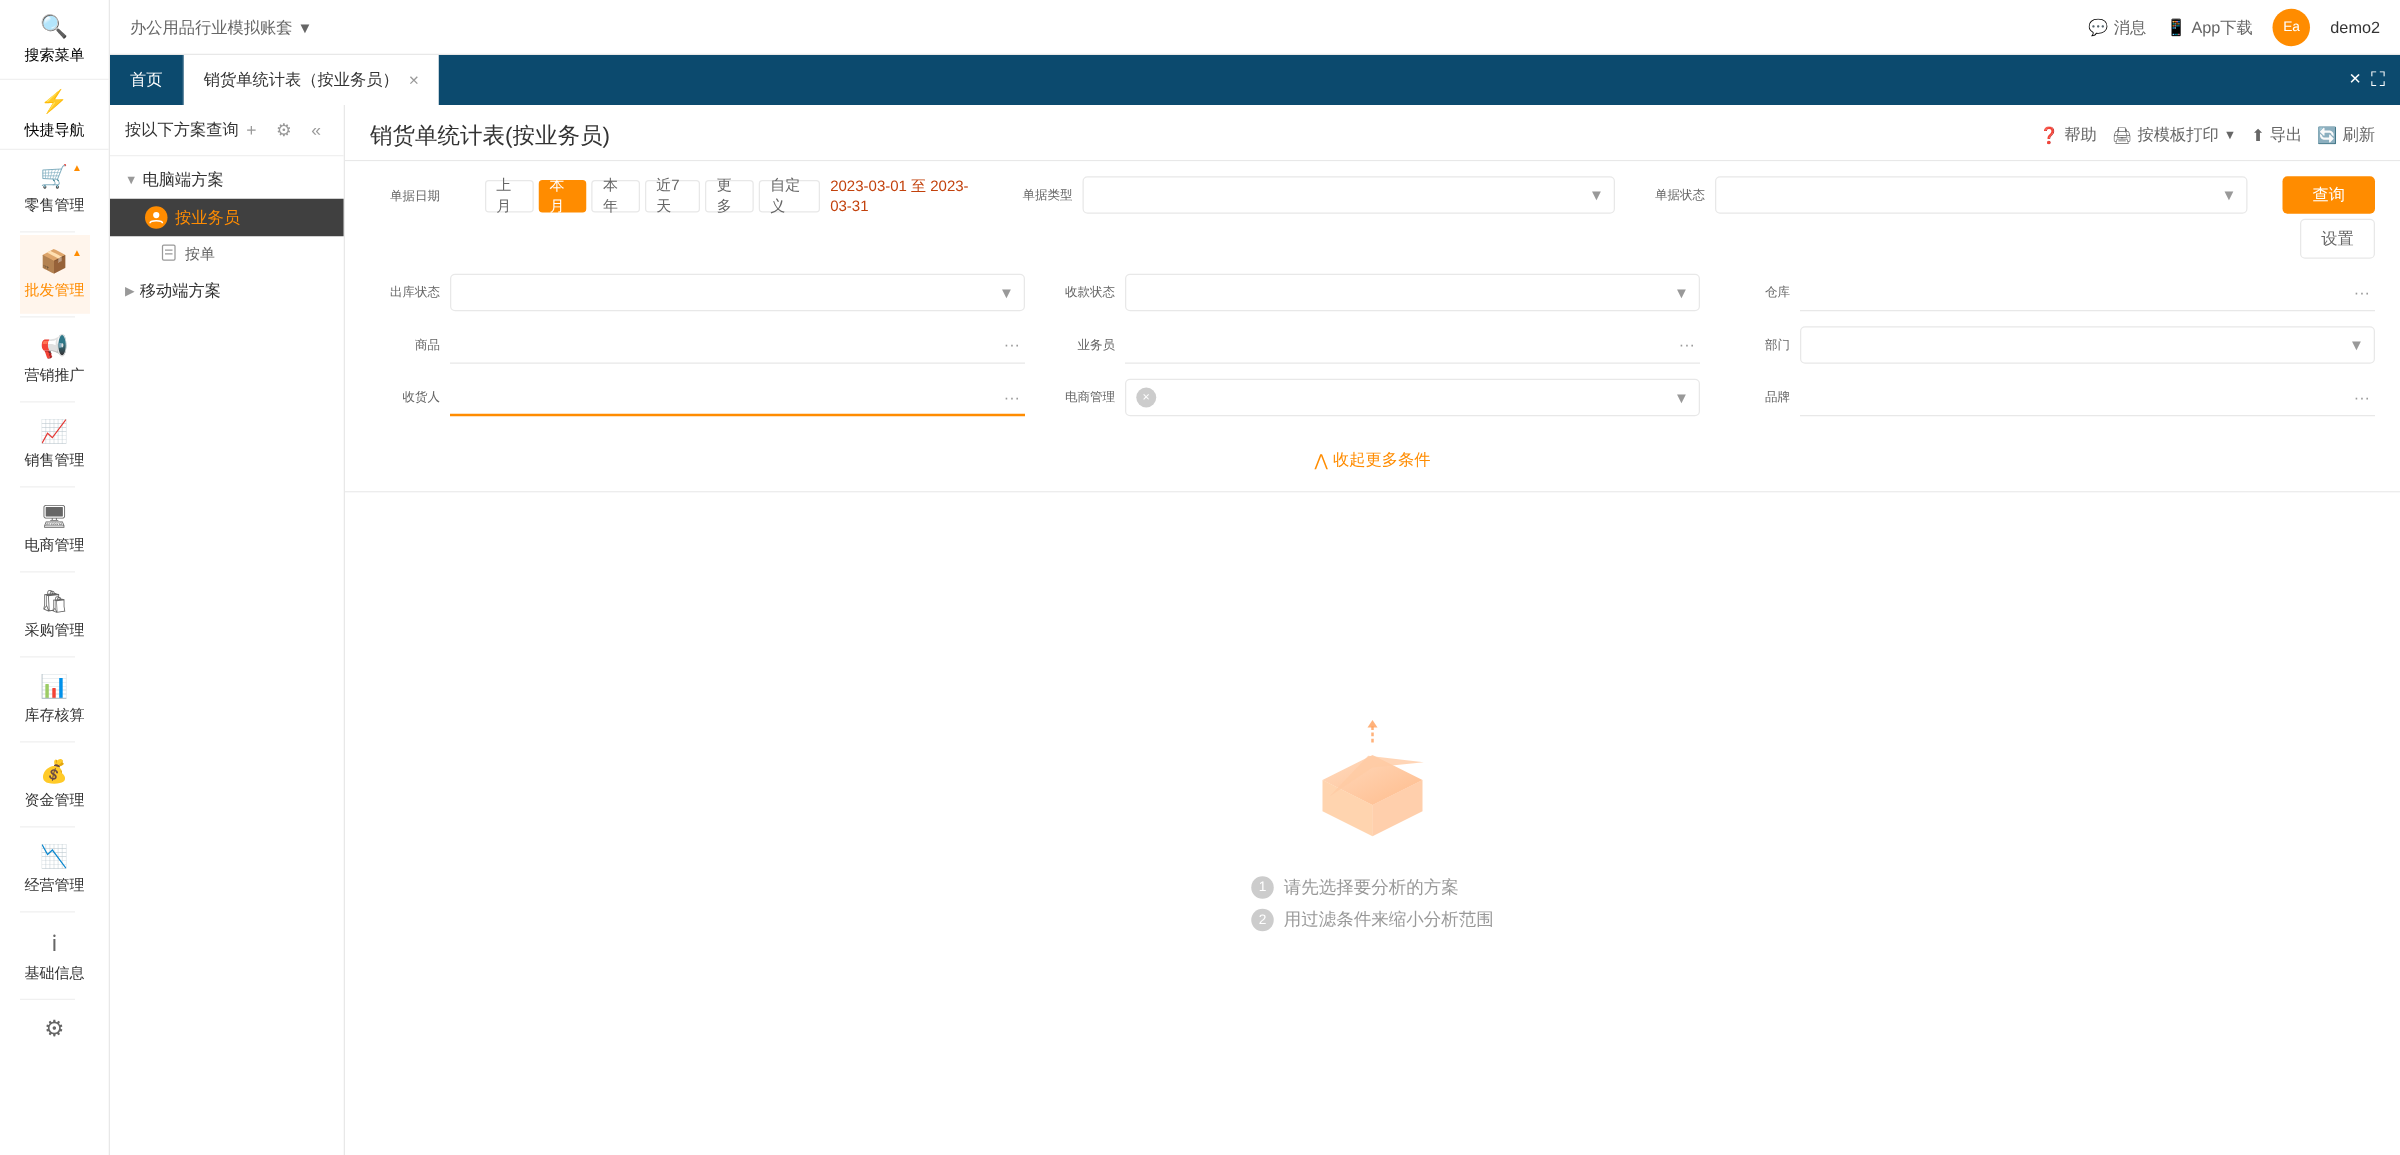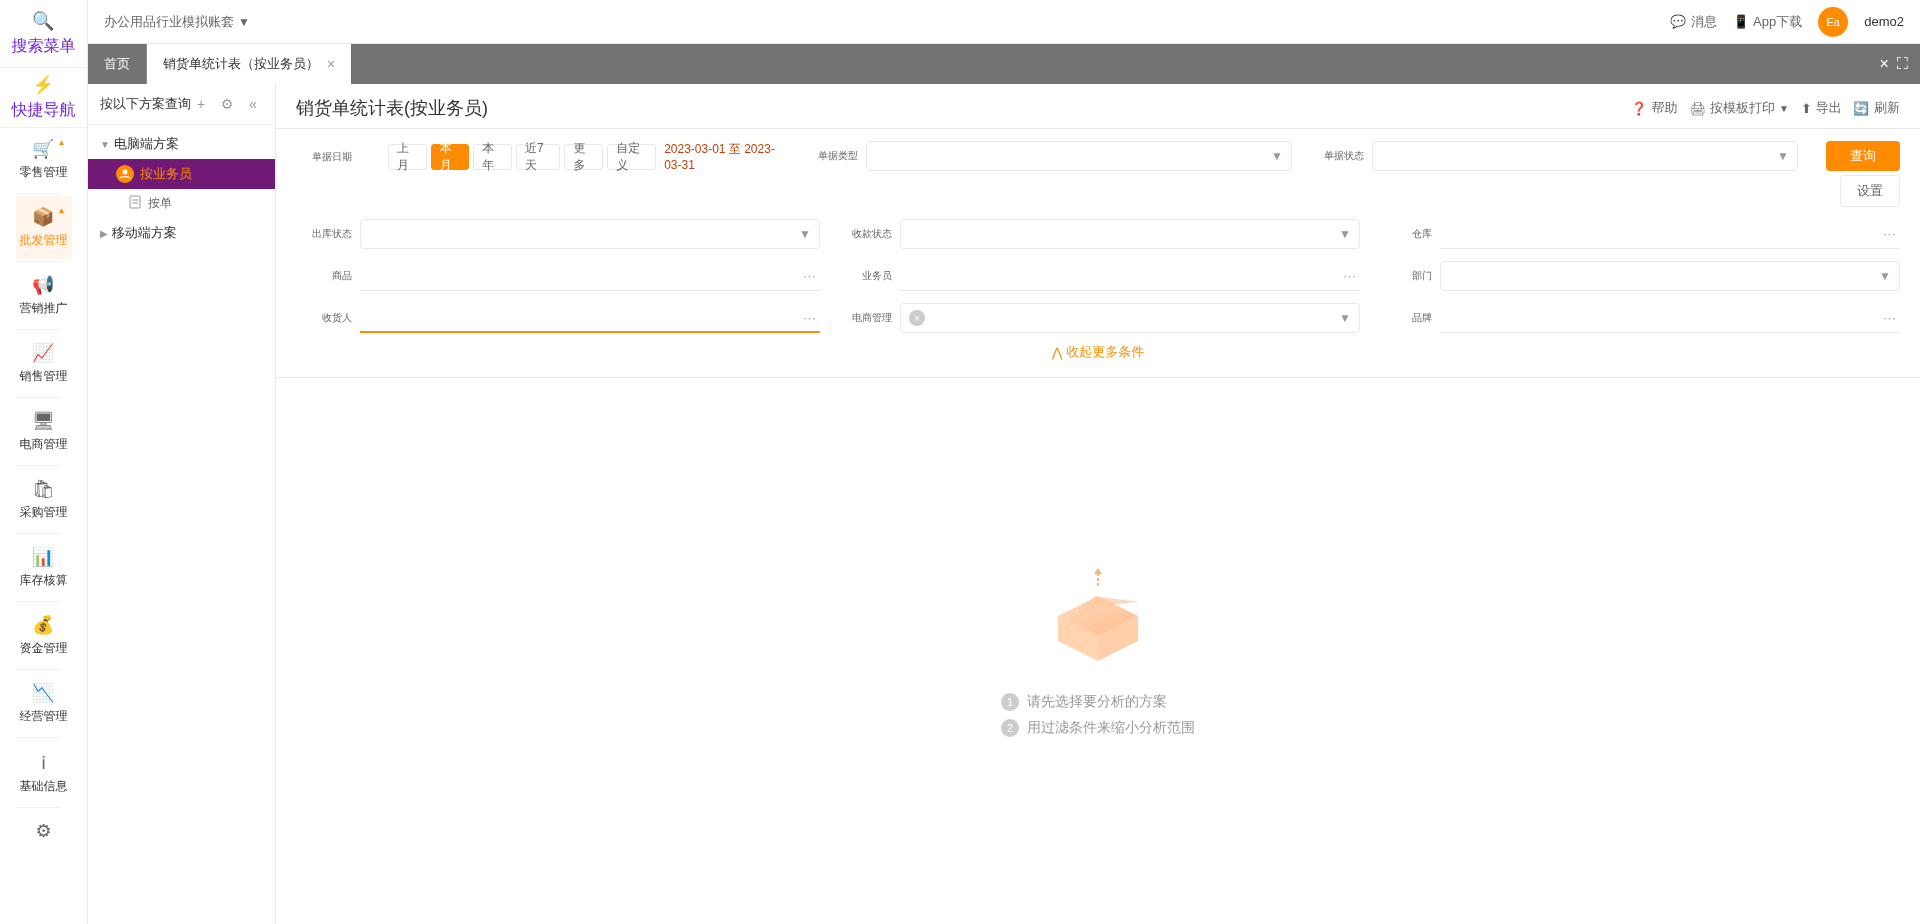--- a/index.html
+++ b/index.html
@@ -5,21 +5,21 @@
     * { box-sizing: border-box; margin: 0; padding: 0; }
     body { font-family: "Microsoft YaHei", "PingFang SC", sans-serif; font-size: 13px; background: #f0f2f5; color: #333; display: flex; height: 924px; overflow: hidden; }
 
     
     .sidebar { width: 88px; background: #fff; display: flex; flex-direction: column; align-items: center; border-right: 1px solid #e8e8e8; flex-shrink: 0; }
     .sidebar-logo { width: 100%; background: #ff8c00; padding: 10px 8px; display: flex; flex-direction: column; align-items: center; cursor: pointer; }
     .logo-icon { width: 44px; height: 44px; background: #fff; border-radius: 8px; display: flex; align-items: center; justify-content: center; margin-bottom: 4px; }
     .logo-icon svg { width: 32px; height: 32px; }
     .logo-text { color: #fff; font-size: 11px; text-align: center; line-height: 1.4; }
     .sidebar-search { padding: 10px 0; width: 100%; display: flex; flex-direction: column; align-items: center; border-bottom: 1px solid #f0f0f0; }
-    .sidebar-search-label { font-size: 16px; color: #6d28d9; margin-top: 4px; }
+    .sidebar-search-label { font-size: 12px; color: #000000; margin-top: 4px; }
     .sidebar-nav { padding: 6px 0; width: 100%; display: flex; flex-direction: column; align-items: center; border-bottom: 1px solid #f0f0f0; }
     .sidebar-menu-item { width: 100%; display: flex; flex-direction: column; align-items: center; padding: 10px 4px; cursor: pointer; position: relative; }
     .sidebar-menu-item.active { background: #fff5ec; }
     .sidebar-menu-item .item-label { font-size: 12px; color: #333; margin-top: 4px; text-align: center; }
     .sidebar-menu-item .item-icon { font-size: 18px; color: #666; }
     .sidebar-menu-item.active .item-label { color: #ff8c00; text-align: center; }
     .sidebar-menu-item.active .item-icon { color: #ff8c00; }
     .sidebar-divider { width: 80%; height: 1px; background: #f0f0f0; margin: 2px 0; }
 
     
@@ -27,42 +27,42 @@
 
     
     .topbar { height: 44px; background: #fff; border-bottom: 1px solid #e8e8e8; display: flex; align-items: center; justify-content: space-between; padding: 0 16px; flex-shrink: 0; }
     .topbar-left { display: flex; align-items: center; gap: 8px; }
     .topbar-dropdown { display: flex; align-items: center; gap: 4px; color: #666; font-size: 13px; cursor: pointer; }
     .topbar-right { display: flex; align-items: center; gap: 16px; }
     .topbar-btn { display: flex; align-items: center; gap: 4px; color: #666; font-size: 13px; cursor: pointer; }
     .avatar { width: 30px; height: 30px; border-radius: 50%; background: #ff8c00; display: flex; align-items: center; justify-content: center; color: #fff; font-size: 12px; overflow: hidden; }
 
     
-    .tabbar { height: 40px; background: #737373; display: flex; align-items: center; padding: 0 0; flex-shrink: 0; }
+    .tabbar { height: 40px; background: #0c4a6e; display: flex; align-items: center; padding: 0 0; flex-shrink: 0; }
     .tab-home { padding: 0 16px; height: 100%; display: flex; align-items: center; color: #fff; font-size: 13px; cursor: pointer; border-right: 1px solid rgba(255,255,255,0.2); }
     .tab-active { padding: 0 16px; height: 100%; display: flex; align-items: center; background: #fff; color: #333; font-size: 13px; cursor: pointer; gap: 8px; }
     .tab-close { color: #999; font-size: 14px; cursor: pointer; }
     .tab-maximize { margin-left: auto; padding: 0 12px; color: #fff; font-size: 14px; display: flex; align-items: center; gap: 8px; }
     .tab-close-right { color: #fff; font-size: 16px; cursor: pointer; }
     .tab-expand { color: #fff; font-size: 16px; cursor: pointer; }
 
     
     .content { flex: 1; display: flex; overflow: hidden; }
 
     
     .left-panel { width: 188px; background: #fff; border-right: 1px solid #e8e8e8; flex-shrink: 0; overflow-y: auto; }
     .left-panel-header { padding: 10px 12px; display: flex; align-items: center; justify-content: space-between; border-bottom: 1px solid #f0f0f0; }
     .left-panel-title { font-size: 13px; color: #333; font-weight: 500; }
     .left-panel-actions { display: flex; gap: 6px; align-items: center; }
     .icon-btn { width: 20px; height: 20px; display: flex; align-items: center; justify-content: center; cursor: pointer; color: #999; font-size: 14px; }
     .scheme-group { padding: 4px 0; }
     .scheme-group-header { padding: 6px 12px; display: flex; align-items: center; gap: 4px; cursor: pointer; color: #333; font-size: 13px; }
     .scheme-group-header .arrow { color: #999; font-size: 10px; }
     .scheme-item { padding: 6px 12px 6px 28px; display: flex; align-items: center; gap: 6px; cursor: pointer; color: #333; font-size: 13px; }
-    .scheme-item.active { color: #ff8c00; background: #701a75; }
+    .scheme-item.active { color: #ff8c00; background: #404040; }
     .scheme-item .scheme-icon { width: 18px; height: 18px; background: #ff8c00; border-radius: 50%; display: flex; align-items: center; justify-content: center; color: #fff; font-size: 10px; flex-shrink: 0; }
     .scheme-sub-item { padding: 6px 12px 6px 40px; display: flex; align-items: center; gap: 6px; cursor: pointer; color: #666; font-size: 12px; }
     .scheme-sub-item .sub-icon { color: #999; font-size: 14px; }
     .scheme-group2-header { padding: 6px 12px; display: flex; align-items: center; gap: 4px; cursor: pointer; color: #333; font-size: 13px; }
     .scheme-group2-header .arrow { color: #999; font-size: 10px; }
 
     
     .right-panel { flex: 1; display: flex; flex-direction: column; background: #f5f6fa; overflow: hidden; }
 
     
@@ -383,21 +383,21 @@
           </div>
 
           <div style="flex:1;display:flex;align-items:center;">
             <span class="filter-label">部门</span>
             <div class="filter-border-box">
               <span class="select-arrow">▼</span>
             </div>
           </div>
         </div>
 
-        <div style="display:flex;align-items:center;gap:16px;margin-bottom:6px;">
+        <div style="display:flex;align-items:center;gap:16px;margin-bottom:22px;">
 
           <div style="flex:1;display:flex;align-items:center;">
             <span class="filter-label">收货人</span>
             <div style="flex:1;height:30px;border-bottom:2px solid #ff8c00;display:flex;align-items:center;justify-content:flex-end;padding:0 4px;">
               <span style="color:#999;">···</span>
             </div>
           </div>
 
           <div style="flex:1;display:flex;align-items:center;">
             <span class="filter-label">电商管理</span>

